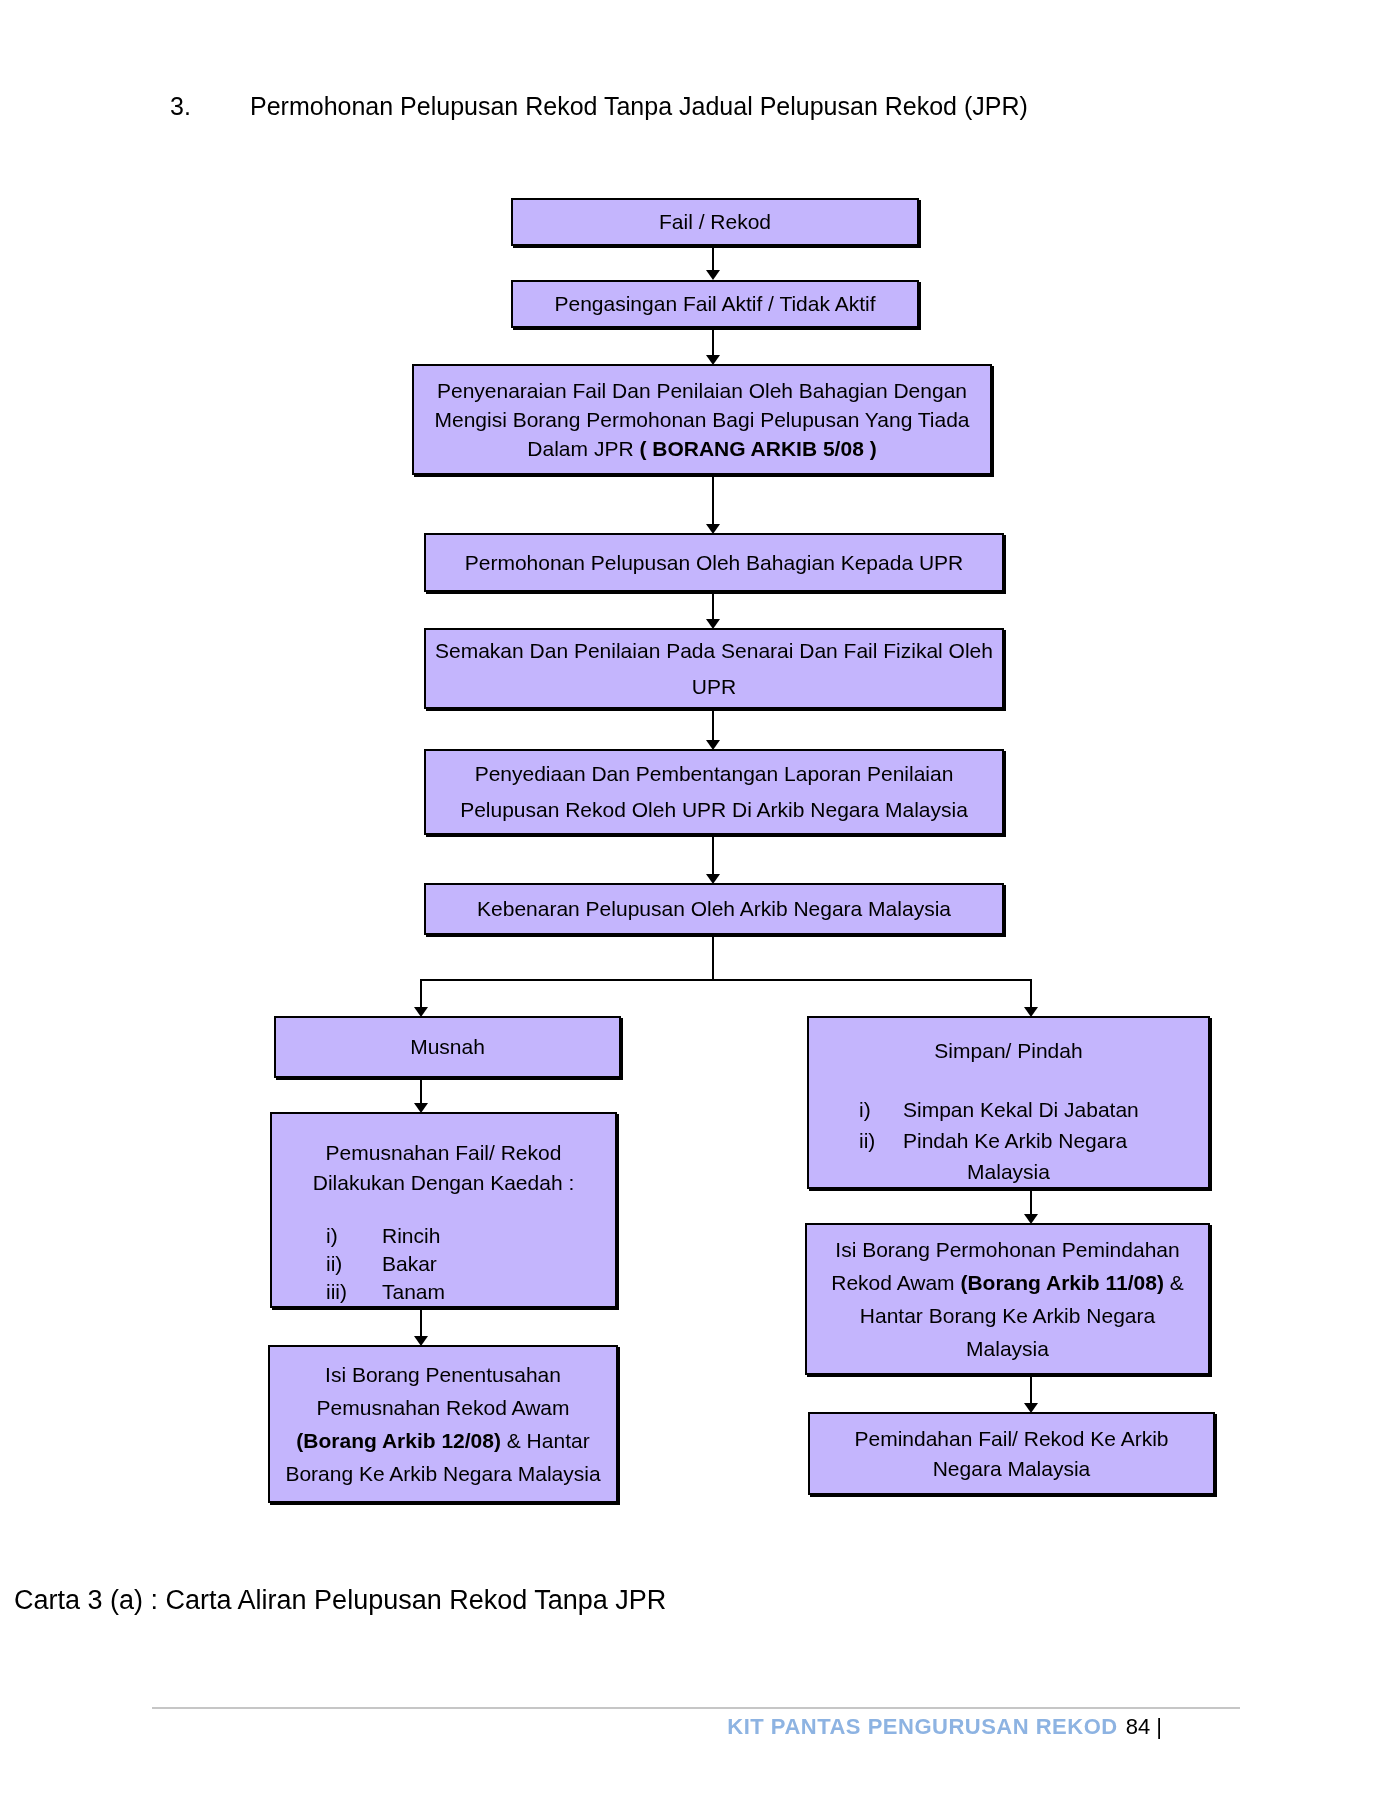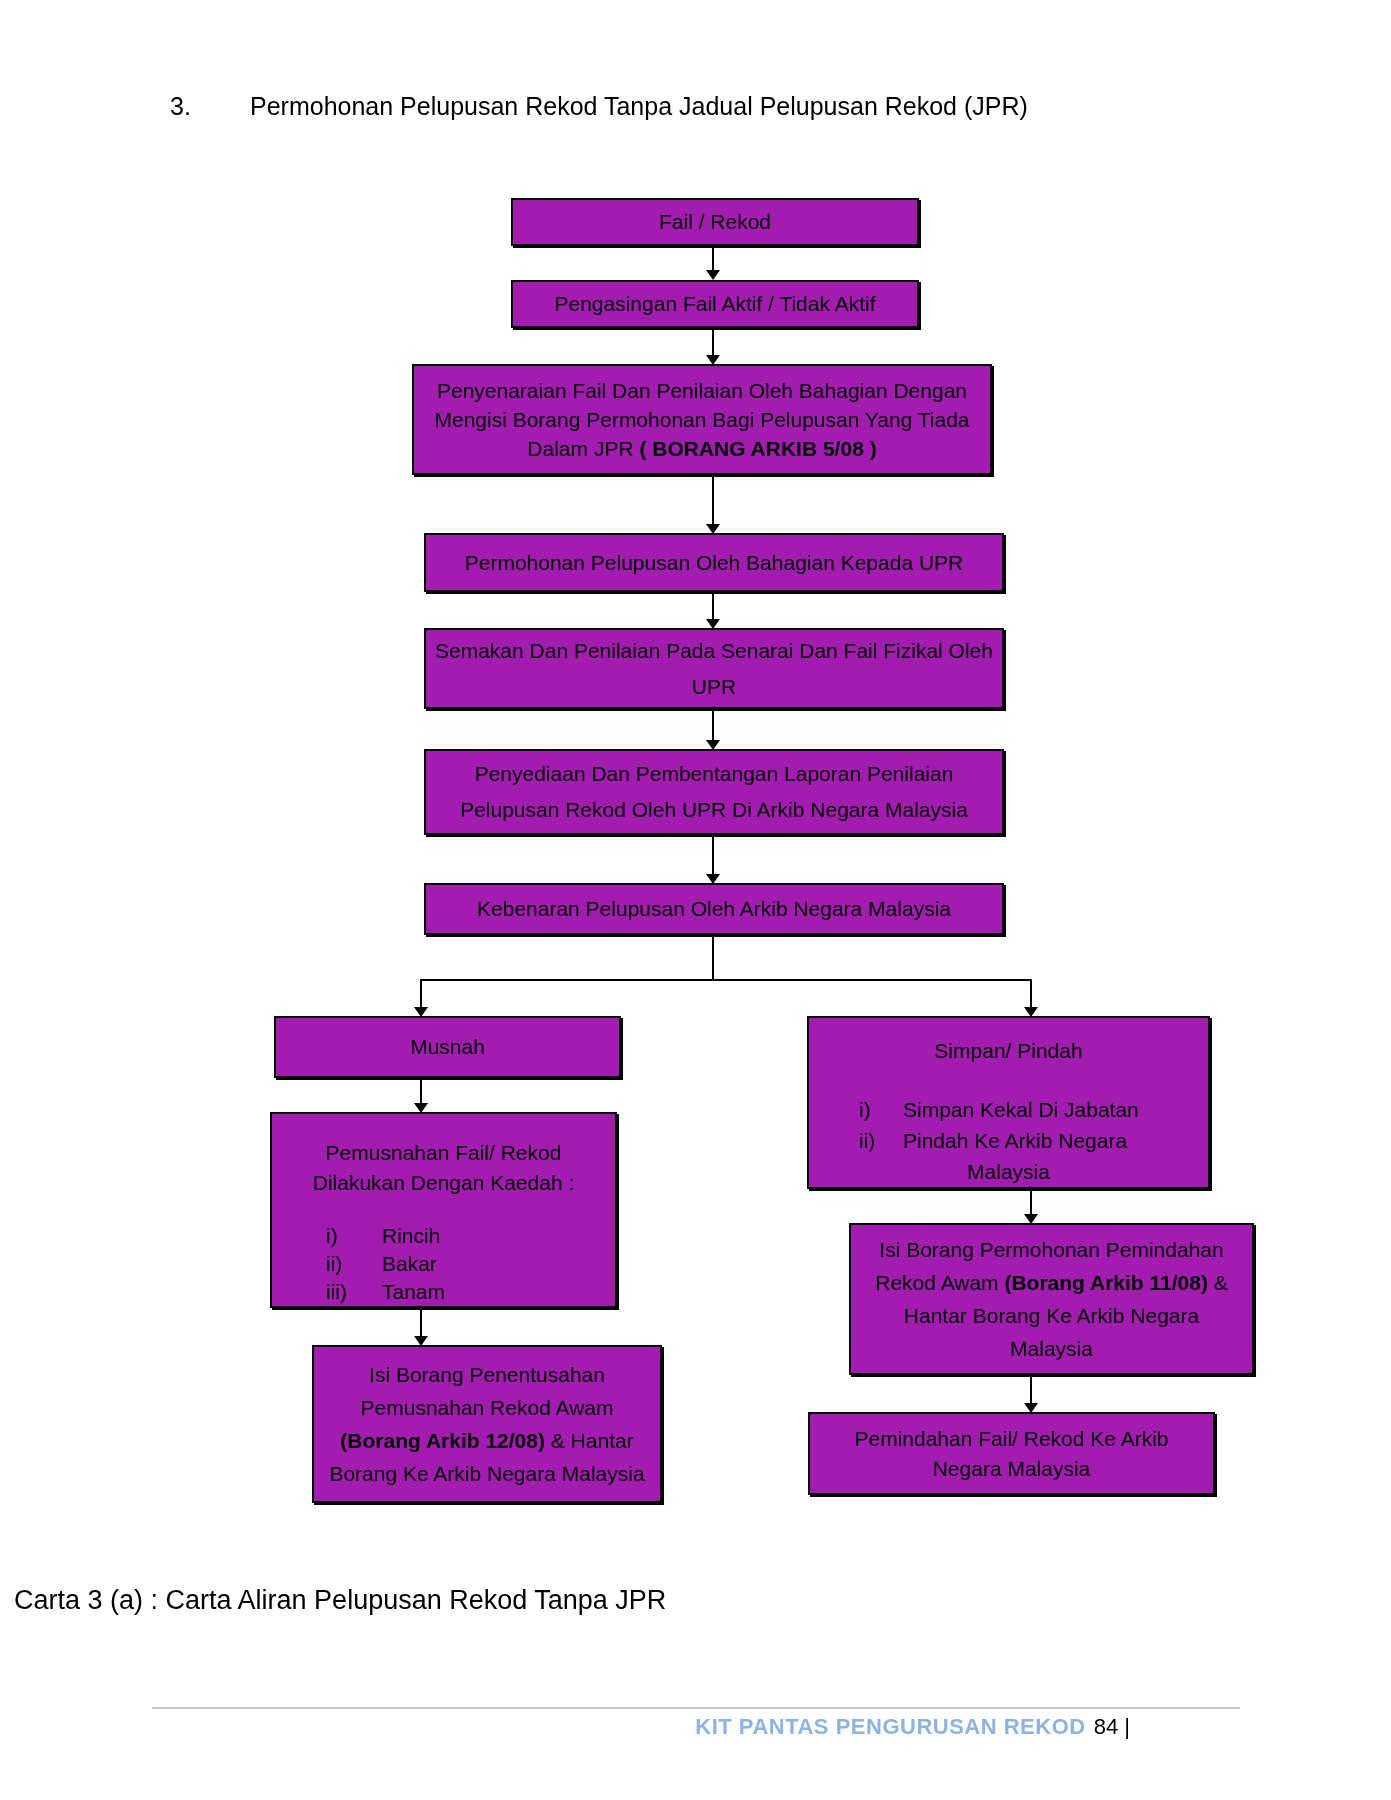--- a/index.html
+++ b/index.html
@@ -4,44 +4,44 @@
 <style>
   html,body { margin:0; padding:0; background:#ffffff; }
   .page {
     position:relative; width:1391px; height:1800px; background:#ffffff;
     font-family:"Liberation Sans", sans-serif; color:#000; overflow:hidden;
   }
   .abs { position:absolute; }
   .doc-title { font-size:25px; white-space:nowrap; }
   
   .fbox {
-    position:absolute; box-sizing:border-box; background:#a21caf;
+    position:absolute; box-sizing:border-box; background:#c4b5fd;
     border:2px solid #000; box-shadow:2px 2px 0 #000;
     display:flex; flex-direction:column; align-items:center; justify-content:center;
     text-align:center; font-size:21px; line-height:30px;
   }
   .fbox .b { font-weight:bold; }
   .lh29 { line-height:29px; }
-  .lh33 { line-height:33px;margin-left:44px; }
+  .lh33 { line-height:33px; }
   .lh36 { line-height:36px;text-align:right; }
   .start { justify-content:flex-end; }
   .list { text-align:left; }
   .li { display:flex; line-height:28px; }
   .li .num { display:inline-block; flex:0 0 auto; }
   
   .vline { position:absolute; width:2px; background:#000; }
   .vline.arrow::after {
     content:""; position:absolute; bottom:-10px; left:-6px; width:0; height:0;
     border:7px solid transparent; border-top:10px solid #000; border-bottom:none;
   }
   .hline { position:absolute; height:2px; background:#000; }
   
   .caption { width:100%; font-size:27px;margin-left:14px; }
   .footer-rule { height:2px; background:#c6c6c6; }
-  .footer-text { text-align:right; font-size:22px; white-space:nowrap; }
+  .footer-text { text-align:right; font-size:22px; white-space:nowrap;margin-left:32px; }
   .footer-text .brand { color:#8db3e2; font-weight:bold; letter-spacing:0.5px; }
   .footer-text .pageno { color:#000; margin-left:8px; }
 </style>
 </head>
 <body>
 
 <div class="page">
 
   <span class="abs doc-title" style="left:170px;top:92px">3.</span>
   <span class="abs doc-title" style="left:250px;top:92px">Permohonan Pelupusan Rekod Tanpa Jadual Pelupusan Rekod (JPR)</span>

